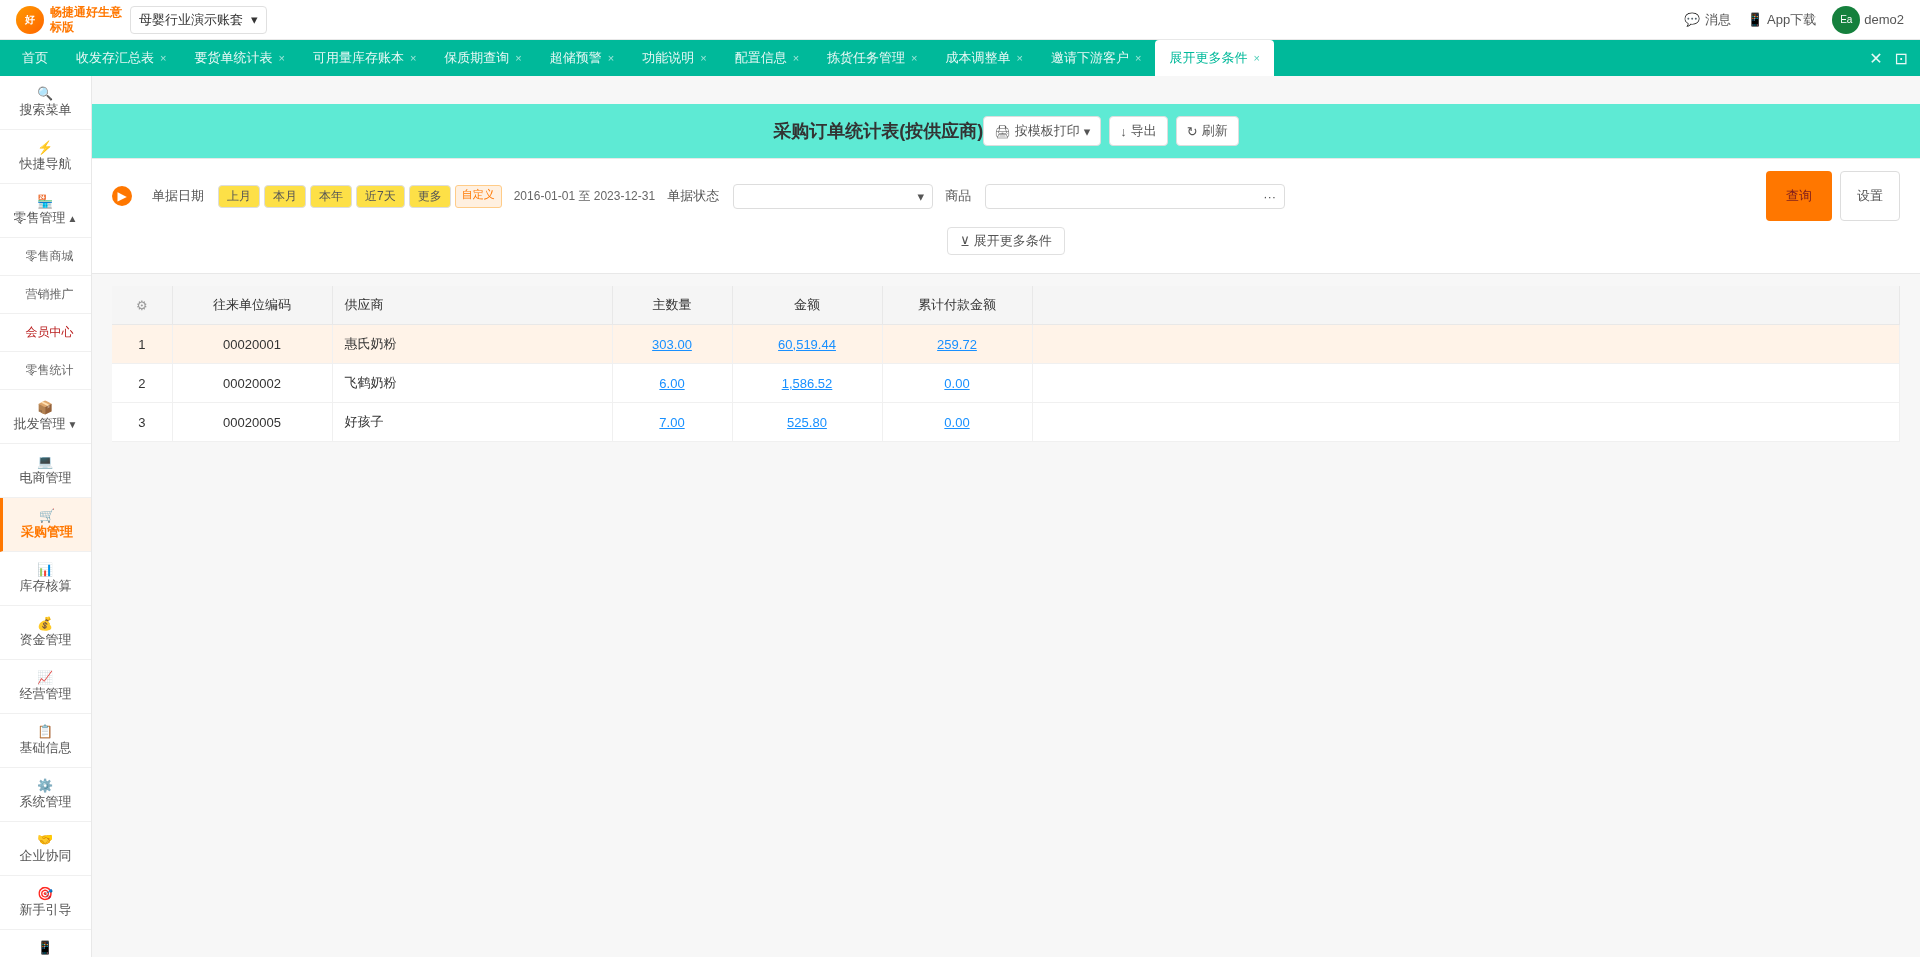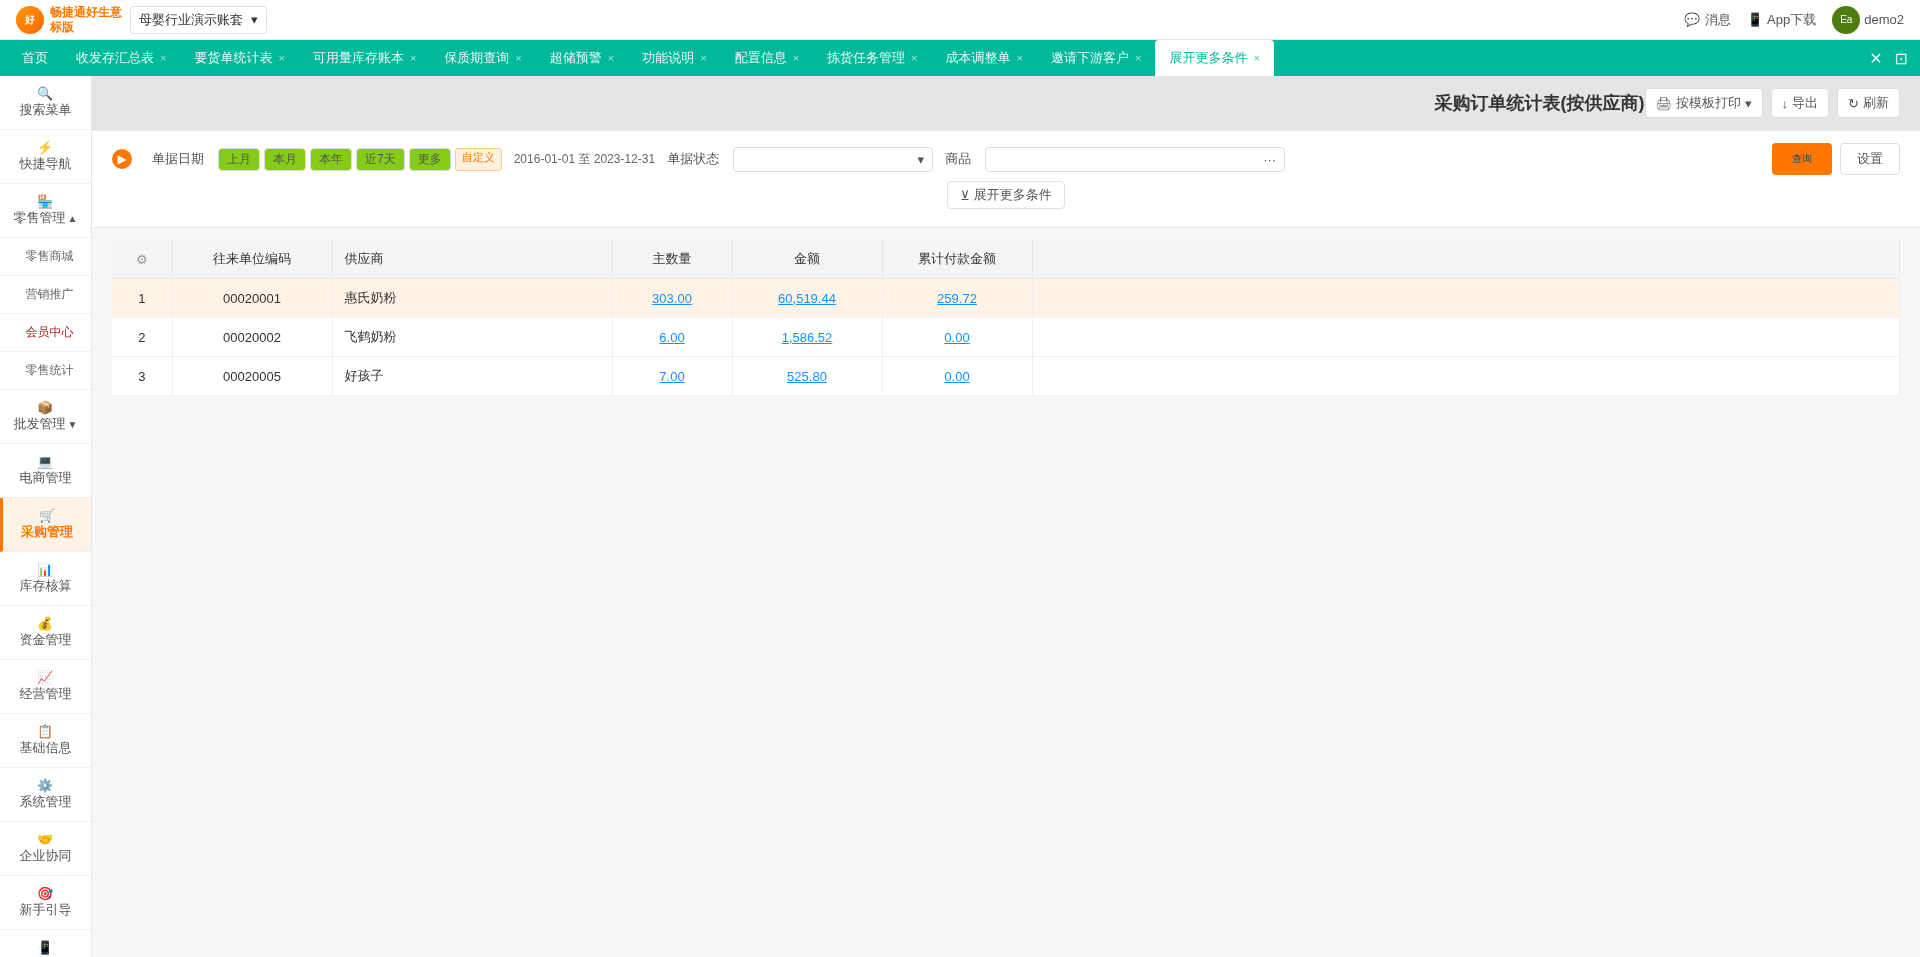--- a/index.html
+++ b/index.html
@@ -15,21 +15,21 @@
       padding: 0 16px;
       justify-content: space-between;
     }
     .top-bar-left { display: flex; align-items: center; gap: 8px; }
     .logo-area { display: flex; align-items: center; gap: 6px; }
     .logo-circle { width: 28px; height: 28px; background: linear-gradient(135deg, #ff9900, #ff6600); border-radius: 50%; display: flex; align-items: center; justify-content: center; color: white; font-size: 10px; font-weight: bold; }
     .logo-text { font-size: 12px; color: #ff7700; font-weight: bold; line-height: 1.2; }
     .workspace-selector { display: flex; align-items: center; gap: 8px; color: #333; font-size: 13px; cursor: pointer; padding: 4px 8px; border-radius: 4px; border: 1px solid #e0e0e0; }
     .top-bar-right { display: flex; align-items: center; gap: 16px; }
     .top-right-item { display: flex; align-items: center; gap: 4px; color: #555; cursor: pointer; font-size: 13px; }
-    .avatar { width: 28px; height: 28px; background: #4d7c0f; border-radius: 50%; display: flex; align-items: center; justify-content: center; color: white; font-size: 12px; }
+    .avatar { width: 28px; height: 28px; background: #15803d; border-radius: 50%; display: flex; align-items: center; justify-content: center; color: white; font-size: 12px; }
 
     
     .nav-tabs {
       height: 36px;
       background: #00b99a;
       display: flex;
       align-items: center;
       padding: 0 8px;
       overflow: hidden;
     }
@@ -56,41 +56,41 @@
     .sidebar { width: 92px; background: #fff; border-right: 1px solid #e8e8e8; overflow-y: auto; flex-shrink: 0; }
     .sidebar-item { padding: 10px 4px; text-align: center; cursor: pointer; color: #555; font-size: 13px; border-bottom: 1px solid #f0f0f0; }
     .sidebar-item.active { color: #ff7700; background: #fff3e8; font-weight: bold; border-left: 3px solid #ff7700; }
     .sidebar-expand { display: flex; align-items: center; justify-content: center; gap: 2px; }
     .sidebar-arrow { font-size: 10px; }
 
     
     .content { flex: 1; background: #f7f7f7; overflow: hidden; display: flex; flex-direction: column; }
 
     
-    .page-header { background: #e5e5e5; padding: 12px 20px; border-bottom: 1px solid #e8e8e8; display: flex; align-items: center; justify-content: flex-end; }
+    .page-header { background: #5eead4; padding: 12px 20px; border-bottom: 1px solid #e8e8e8; display: flex; align-items: center; justify-content: center; margin-top: 28px; }
     .page-title { font-size: 18px; font-weight: bold; color: #333; }
     .page-header-actions { display: flex; align-items: center; gap: 8px; }
     .btn-template { display: flex; align-items: center; gap: 4px; padding: 5px 10px; border: 1px solid #ddd; border-radius: 4px; background: #fff; cursor: pointer; font-size: 13px; color: #555; }
     .btn-export { display: flex; align-items: center; gap: 4px; padding: 5px 10px; border: 1px solid #ddd; border-radius: 4px; background: #fff; cursor: pointer; font-size: 13px; color: #555; }
     .btn-refresh { display: flex; align-items: center; gap: 4px; padding: 5px 10px; border: 1px solid #ddd; border-radius: 4px; background: #fff; cursor: pointer; font-size: 13px; color: #555; }
 
     
     .filter-area { background: #fff; padding: 12px 20px; border-bottom: 1px solid #e8e8e8; }
     .filter-row { display: flex; align-items: center; gap: 12px; flex-wrap: wrap; }
     .filter-item { display: flex; align-items: center; gap: 14px; }
     .filter-label { color: #555; font-size: 13px; white-space: nowrap; }
     .date-shortcuts { display: flex; gap: 4px; }
-    .date-btn { padding: 2px 8px; border: 1px solid #ddd; border-radius: 4px; cursor: pointer; font-size: 12px; color: #555; background: #84cc16; }
+    .date-btn { padding: 2px 8px; border: 1px solid #ddd; border-radius: 4px; cursor: pointer; font-size: 12px; color: #555; background: #fde047; }
     .date-range { color: #666; font-size: 12px; }
     .custom-tag { background: #fff0e0; color: #ff7700; border: 1px solid #ffcc88; border-radius: 3px; padding: 1px 6px; font-size: 11px; }
     .filter-select { padding: 4px 8px; border: 1px solid #ddd; border-radius: 4px; font-size: 13px; color: #555; background: #fff; min-width: 180px; cursor: pointer; display: flex; align-items: center; justify-content: space-between; }
     .filter-input { padding: 4px 8px; border: 1px solid #ddd; border-radius: 4px; font-size: 13px; color: #555; background: #fff; min-width: 200px; }
     .filter-expand-row { display: flex; align-items: center; justify-content: center; padding: 6px; }
     .expand-btn { display: flex; align-items: center; gap: 4px; color: #555; cursor: pointer; font-size: 13px; border: 1px solid #e0e0e0; border-radius: 4px; padding: 4px 12px; background: #fff; }
-    .btn-query { background: #ff7700; color: #0c4a6e; border: none; padding: 8px 20px; border-radius: 4px; cursor: pointer; font-size: 10px; }
+    .btn-query { background: #ff7700; color: #7f1d1d; border: none; padding: 16px 20px; border-radius: 4px; cursor: pointer; font-size: 13px; }
     .btn-settings { background: #fff; color: #555; border: 1px solid #ddd; padding: 6px 16px; border-radius: 4px; cursor: pointer; font-size: 13px; }
     .toggle-arrow { width: 20px; height: 20px; background: #ff7700; border-radius: 50%; display: flex; align-items: center; justify-content: center; cursor: pointer; color: white; font-size: 12px; margin-right: 8px; }
 
     
     .table-container { flex: 1; overflow: auto; padding: 12px 20px; }
     .data-table { width: 100%; border-collapse: collapse; background: #fff; }
     .data-table th { background: #f5f5f5; padding: 10px 12px; text-align: center; font-weight: 500; color: #333; border-bottom: 1px solid #e8e8e8; font-size: 13px; border-right: 1px solid #e8e8e8; }
     .data-table td { padding: 10px 12px; text-align: center; border-bottom: 1px solid #f0f0f0; color: #333; font-size: 13px; border-right: 1px solid #f0f0f0; }
     .data-table tr.selected td { background: #fff3e8; }
     .link-value { color: #1890ff; text-decoration: underline; cursor: pointer; }

